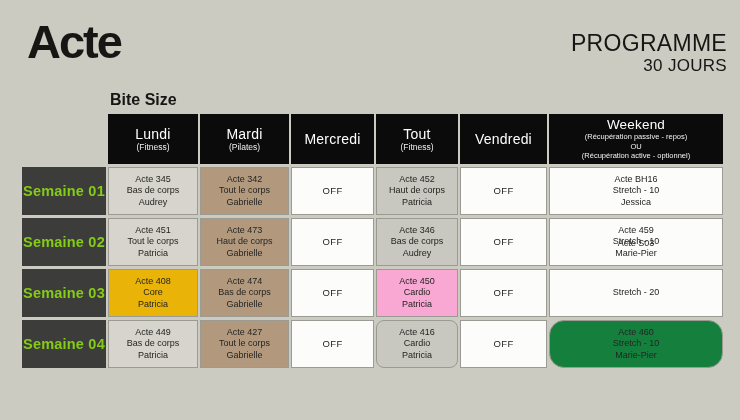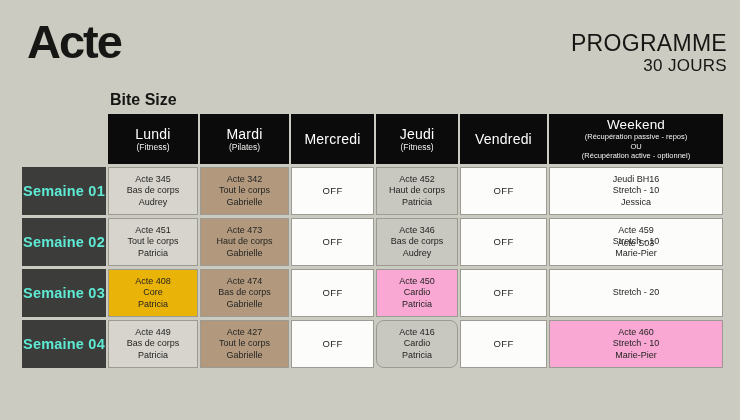--- a/index.html
+++ b/index.html
@@ -18,21 +18,21 @@
            grid-template-columns:84px 90px 89px 83px 82px 87px 174px;
            grid-template-rows:50px 48px 48px 48px 48px;
            column-gap:2px; row-gap:3px; }
   .corner { background:transparent; }
   .hdr { background:#0b0b0b; color:#ffffff; display:flex; flex-direction:column;
          align-items:center; justify-content:center; text-align:center; }
   .hdr-label { font-size:14px; line-height:16px; letter-spacing:.2px; }
   .hdr-sub { font-size:8.5px; line-height:11px; color:#f2f2f0; }
   .hdr-weekend .hdr-label { font-size:13.5px; line-height:15px; }
   .hdr-weekend .hdr-sub { font-size:7.5px; line-height:9.5px; }
-  .sem { background:#3c3c3a; color:#5eead4; display:flex; align-items:center;
+  .sem { background:#3c3c3a; color:#84cc16; display:flex; align-items:center;
          justify-content:center; font-size:14.5px; font-weight:bold; letter-spacing:.2px; }
   .cell { border:1px solid #9b9a93; display:flex; flex-direction:column;
           align-items:center; justify-content:center; text-align:center; color:#242422; }
   .cell-line { font-size:9px; line-height:11.5px; }
   .cell-off { font-size:9.5px; letter-spacing:.4px; }
 </style>
 </head>
 <body>
 
 <div class="stage">
@@ -50,21 +50,21 @@
         <div class="hdr-sub">(Fitness)</div>
       </div>
       <div class="hdr">
         <div class="hdr-label">Mardi</div>
         <div class="hdr-sub">(Pilates)</div>
       </div>
       <div class="hdr">
         <div class="hdr-label">Mercredi</div>
       </div>
       <div class="hdr">
-        <div class="hdr-label">Jeudi</div>
+        <div class="hdr-label">Tout</div>
         <div class="hdr-sub">(Fitness)</div>
       </div>
       <div class="hdr">
         <div class="hdr-label">Vendredi</div>
       </div>
       <div class="hdr hdr-weekend">
         <div class="hdr-label">Weekend</div>
         <div class="hdr-sub">(Récupération passive - repos)</div>
         <div class="hdr-sub">OU</div>
         <div class="hdr-sub">(Récupération active - optionnel)</div>
@@ -85,21 +85,21 @@
       </div>
       <div class="cell" style="background: rgb(200, 199, 192);">
         <div class="cell-line">Acte 452</div>
         <div class="cell-line">Haut de corps</div>
         <div class="cell-line">Patricia</div>
       </div>
       <div class="cell" style="background: rgb(252, 252, 250);">
         <div class="cell-line cell-off">OFF</div>
       </div>
       <div class="cell" style="background: rgb(252, 252, 250);">
-        <div class="cell-line">Jeudi BH16</div>
+        <div class="cell-line">Acte BH16</div>
         <div class="cell-line">Stretch - 10</div>
         <div class="cell-line">Jessica</div>
       </div>
       <div class="sem">Semaine 02</div>
       <div class="cell" style="background: rgb(214, 212, 205);">
         <div class="cell-line">Acte 451</div>
         <div class="cell-line">Tout le corps</div>
         <div class="cell-line">Patricia</div>
       </div>
       <div class="cell" style="background: rgb(178, 153, 125);">
@@ -165,19 +165,19 @@
         <div class="cell-line cell-off">OFF</div>
       </div>
       <div class="cell" style="background: rgb(200, 199, 192); border-radius: 8px;">
         <div class="cell-line">Acte 416</div>
         <div class="cell-line">Cardio</div>
         <div class="cell-line">Patricia</div>
       </div>
       <div class="cell" style="background: rgb(252, 252, 250);">
         <div class="cell-line cell-off">OFF</div>
       </div>
-      <div class="cell" style="background: #f9a8d4;">
+      <div class="cell" style="background: #15803d; border-radius: 15px;">
         <div class="cell-line">Acte 460</div>
         <div class="cell-line">Stretch - 10</div>
         <div class="cell-line">Marie-Pier</div>
       </div>
     </div>
 </div>
 
 </body></html>

